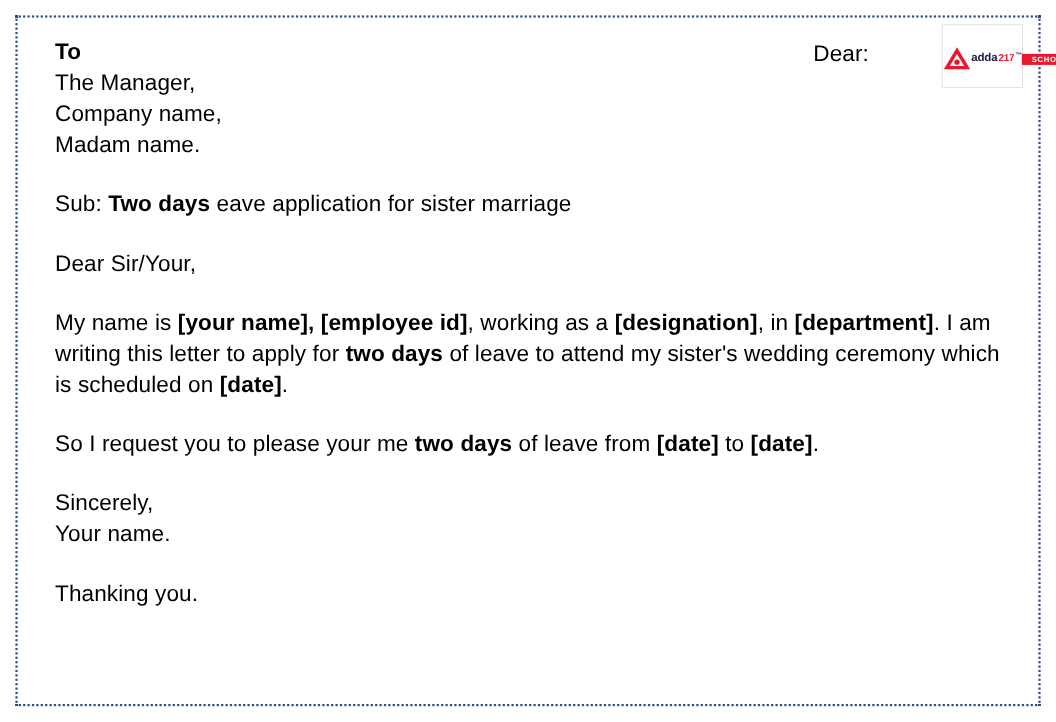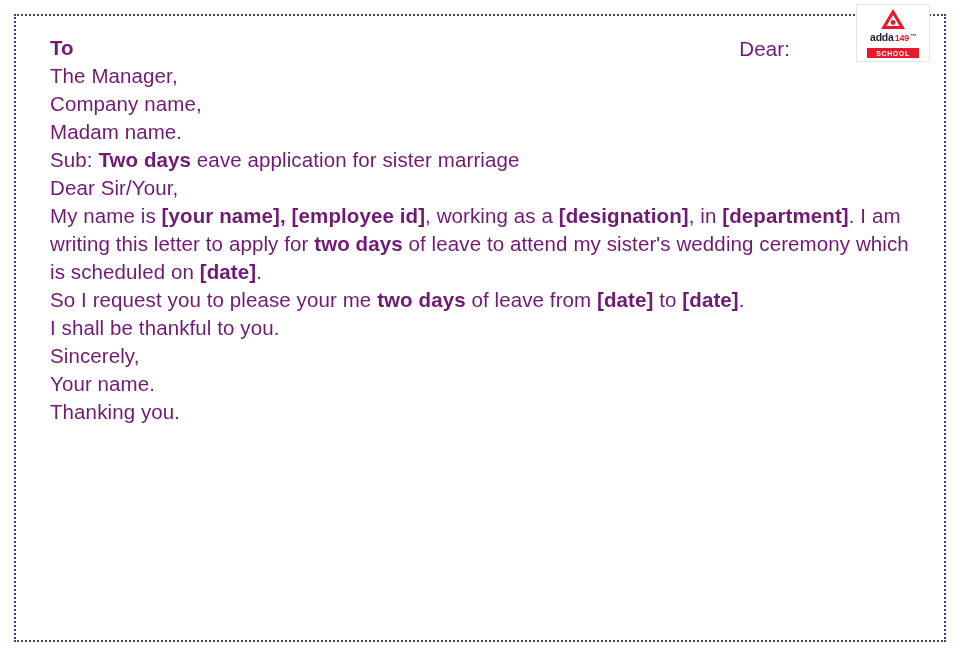--- a/index.html
+++ b/index.html
@@ -31,56 +31,57 @@
     box-sizing: border-box;
     pointer-events: none;
   }
   .content {
     position: relative;
     padding: 18px 34px 0 34px;
   }
   .letter {
     font-size: 20.5px;
     line-height: 28px;
-    color: #701a75;
+    color: #000000;
     letter-spacing: 0.1px;
   }
   .letter b, .letter strong {
     font-weight: bold;
   }
   .row-top {
     display: flex;
     justify-content: space-between;
     align-items: flex-start;
   }
   .to-block {
     flex: 0 0 auto;
   }
   .date-block {
     flex: 0 0 auto;
     margin-right: 120px;
     margin-top: 1px;
   }
   .para {
+    margin-top: 26px;
   }
   .line {
     display: block;
   }
   
   .logo {
     position: absolute;
-    top: 4px;
+    top: 22px;
     right: 30px;
     width: 74px;
     height: 58px;
     background: #ffffff;
     border: 1px solid #e3e3e8;
     box-sizing: border-box;
     display: flex;
-    flex-direction: column;
+    flex-direction: row;
     align-items: center;
     justify-content: flex-start;
     padding-top: 3px;
   }
   .logo-mark {
     width: 26px;
     height: 22px;
     position: relative;
   }
   .logo-mark svg { display: block; }
@@ -126,21 +127,21 @@
   <div class="logo">
     <div class="logo-mark">
       <svg viewBox="0 0 26 22" width="26" height="22" aria-hidden="true">
         <path d="M13 1 L25 21 L1 21 Z" fill="#e8192c"></path>
         <path d="M13 7 L19.5 18 L6.5 18 Z" fill="#ffffff"></path>
         <circle cx="13" cy="14.5" r="2.4" fill="#e8192c"></circle>
       </svg>
     </div>
     <div class="logo-word">
       <span>adda</span>
-        <span class="num">149</span>
+        <span class="num">217</span>
         <span class="tm">™</span>
     </div>
     <div class="logo-tag">SCHOOL</div>
   </div>
 
   <div class="content">
     <div class="letter">
 
       <div class="row-top">
         <div class="to-block">
@@ -159,21 +160,20 @@
       <div class="para">Dear Sir/Your,</div>
 
       <div class="para">
         <span>My name is </span><b>[your name], [employee id]</b><span>, working as a </span><b>[designation]</b><span>, in </span><b>[department]</b><span>. I am writing this letter to apply for </span><b>two days</b><span> of leave to attend my sister's wedding ceremony which is scheduled on </span><b>[date]</b><span>.</span>
       </div>
 
       <div class="para">
         <span>So I request you to please your me </span><b>two days</b><span> of leave from </span><b>[date]</b><span> to </span><b>[date]</b><span>.</span>
       </div>
 
-      <div class="para">I shall be thankful to you.</div>
 
       <div class="para">
         <span class="line">Sincerely,</span>
         <span class="line">Your name.</span>
       </div>
 
       <div class="para">Thanking you.</div>
 
     </div>
   </div>

